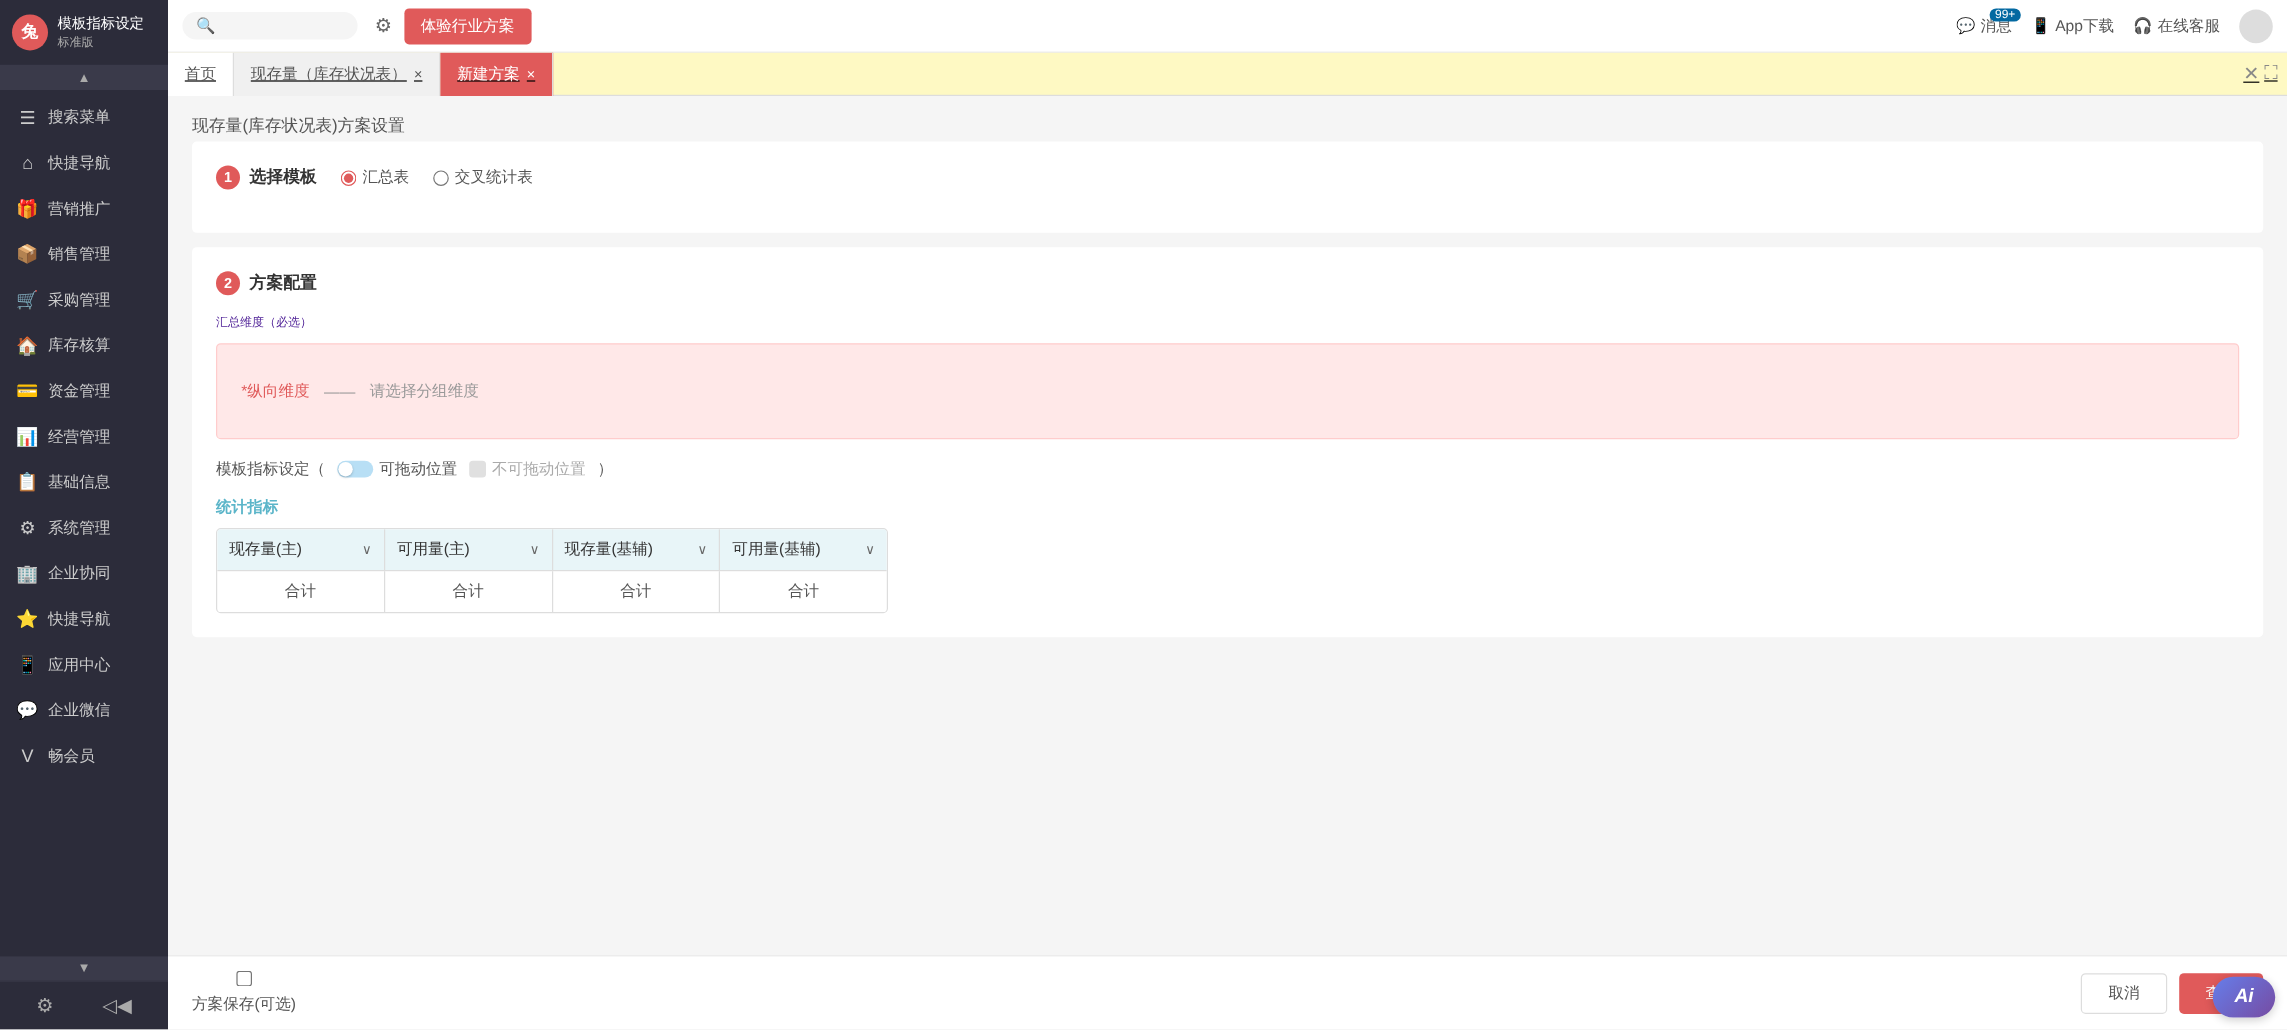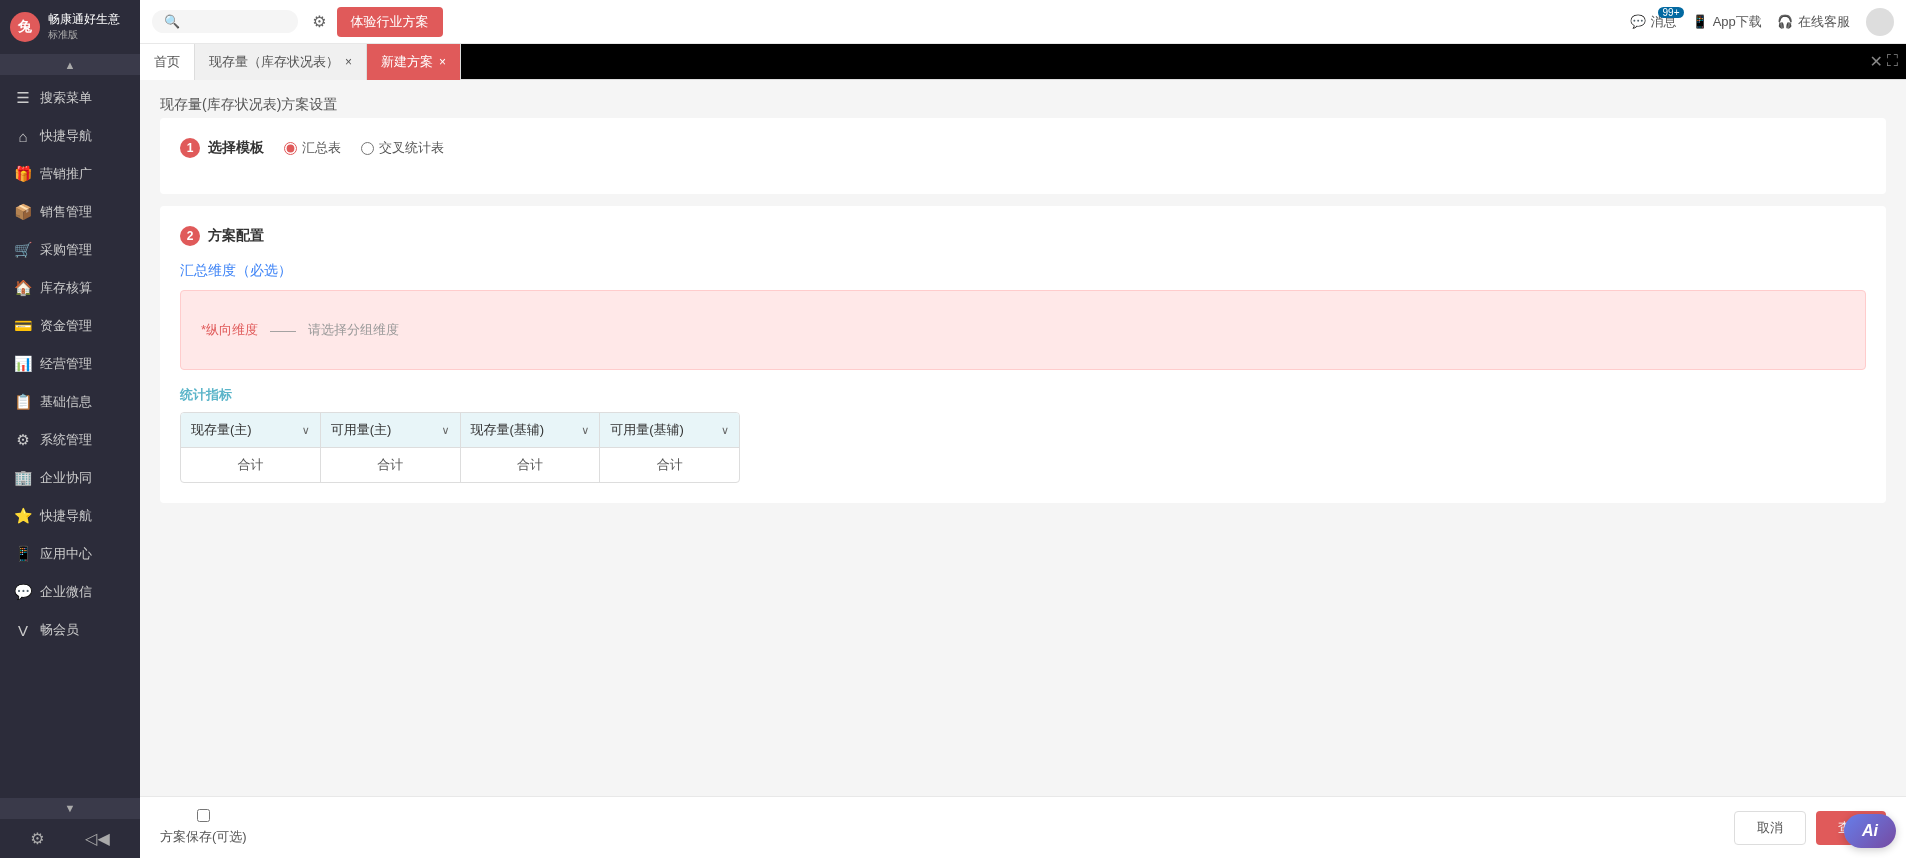--- a/index.html
+++ b/index.html
@@ -140,26 +140,27 @@
     }
     .avatar-placeholder {
       width: 28px;
       height: 28px;
       background: #ddd;
       border-radius: 50%;
     }
 
     
     .tabs-bar {
-      background: #000000;
+      background: #fef9c3;
       display: flex;
       align-items: center;
       padding: 0 0;
       border-bottom: 1px solid #ddd;
       height: 36px;
+      text-decoration: underline;
     }
     .tab {
       display: flex;
       align-items: center;
       padding: 0 14px;
       height: 36px;
       cursor: pointer;
       font-size: 13px;
       color: #555;
       border-right: 1px solid #ddd;
@@ -237,21 +238,21 @@
       align-items: center;
       gap: 5px;
       cursor: pointer;
       font-size: 13px;
       color: #555;
     }
     .radio-item input[type="radio"] { accent-color: #e05a5a; cursor: pointer; }
 
     
     .plan-config { background: #fff; border-radius: 4px; padding: 20px; }
-    .field-label { font-size: 14px; color: #3b82f6; margin-bottom: 10px; font-family: Liberation Mono, monospace; }
+    .field-label { font-size: 10px; color: #4c1d95; margin-bottom: 10px; font-family: Liberation Mono, monospace; }
 
     
     .dimension-box {
       background: #ffe8e8;
       border: 1px solid #ffcccc;
       border-radius: 4px;
       padding: 30px 20px;
       display: flex;
       align-items: center;
       gap: 12px;
@@ -419,21 +420,21 @@
   </style>
 </head>
 <body>
 
 <div class="sidebar">
   <div class="sidebar-logo">
     <div class="logo-icon">
       <span>兔</span>
     </div>
     <div>
-      <div class="logo-text">畅康通好生意</div>
+      <div class="logo-text">模板指标设定</div>
       <div class="logo-sub">标准版</div>
     </div>
   </div>
 
   <div class="sidebar-scroll-btn">▲</div>
 
   <div class="sidebar-nav">
     <div class="sidebar-item">
       <span class="icon">☰</span>
       <span>搜索菜单</span>
@@ -576,20 +577,34 @@
       </div>
 
       <div class="field-label">汇总维度（必选）</div>
 
       <div class="dimension-box">
         <span class="dimension-required">*纵向维度</span>
         <span class="dimension-dash">——</span>
         <span class="dimension-placeholder">请选择分组维度</span>
       </div>
 
+      <div class="indicator-setting">
+        <span>模板指标设定（</span>
+        <div class="toggle-label">
+          <div class="toggle-box">
+            <div class="toggle-circle"></div>
+          </div>
+          <span>可拖动位置</span>
+        </div>
+        <div class="no-drag-label">
+          <div class="no-drag-box"></div>
+          <span>不可拖动位置</span>
+        </div>
+        <span>）</span>
+      </div>
 
       <div class="stats-section-title">统计指标</div>
       <div class="stats-table">
         <div class="stats-table-header">
           <div class="stats-col">
             <span>现存量(主)</span>
             <span class="chevron">∨</span>
           </div>
           <div class="stats-col">
             <span>可用量(主)</span>

